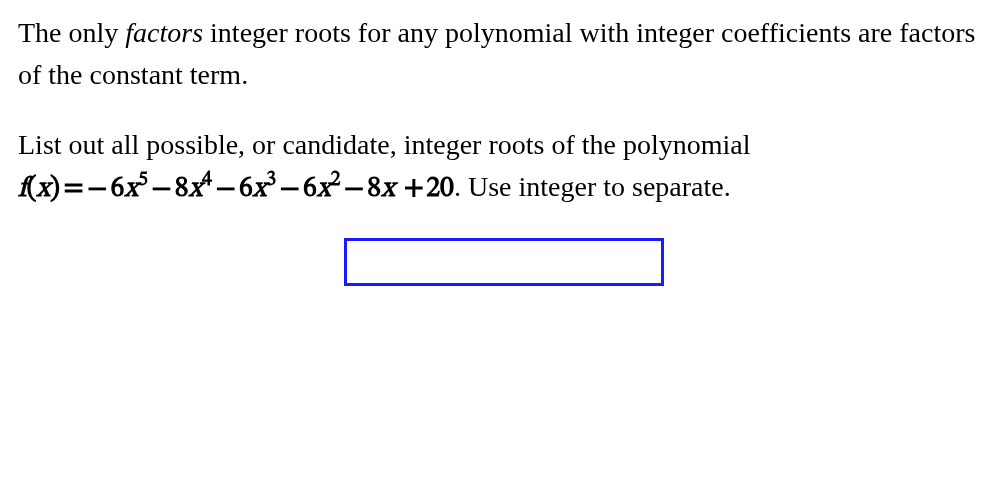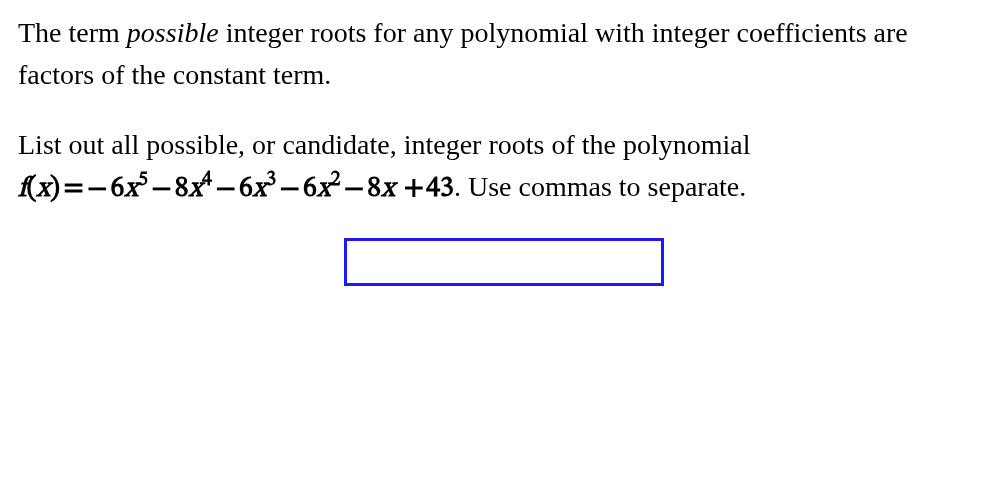--- a/index.html
+++ b/index.html
@@ -54,23 +54,23 @@
       background: #fff;
       font-size: 24px;
       padding: 4px 8px;
       font-family: inherit;
     }
   </style>
 </head>
 <body>
 
 <div class="paragraph">
-  <span>The term </span><span class="italic">possible</span><span> integer roots for any polynomial with integer coefficients are factors of the constant term.</span>
+  <span>The only </span><span class="italic">factors</span><span> integer roots for any polynomial with integer coefficients are factors of the constant term.</span>
 </div>
 
 <div class="paragraph">
   <span>List out all possible, or candidate, integer roots of the polynomial </span><span class="math"><span class="math-var">f</span>(<span class="math-var">x</span>) <span>=</span><span class="minus">−</span><span>6</span><span class="math-var">x</span><span class="sup">5</span><span class="minus">−</span><span>8</span><span class="math-var">x</span><span class="sup">4</span><span class="minus">−</span><span>6</span><span class="math-var">x</span><span class="sup">3</span><span class="minus">−</span><span>6</span><span class="math-var">x</span><span class="sup">2</span><span class="minus">−</span><span>8</span><span class="math-var">x</span></span>
-  <span class="math"><span class="op">+</span><span>43</span></span><span>. Use commas to separate.</span>
+  <span class="math"><span class="op">+</span><span>20</span></span><span>. Use integer to separate.</span>
 </div>
 
 <div class="input-row">
   <input type="text" class="answer-input" value="" style="">
 </div>
 
 </body></html>

